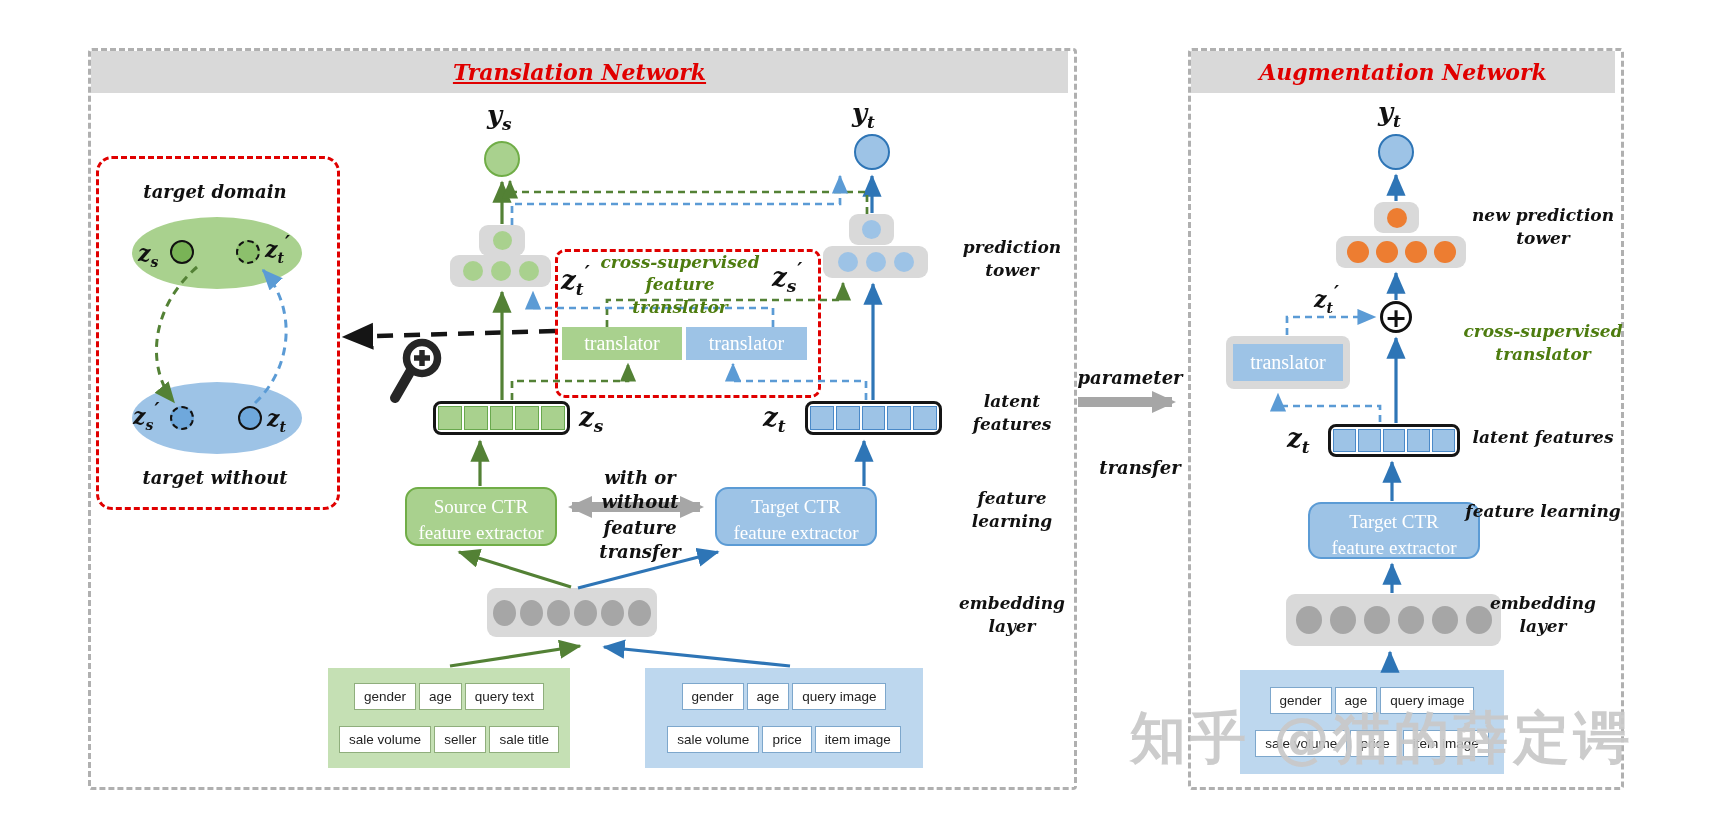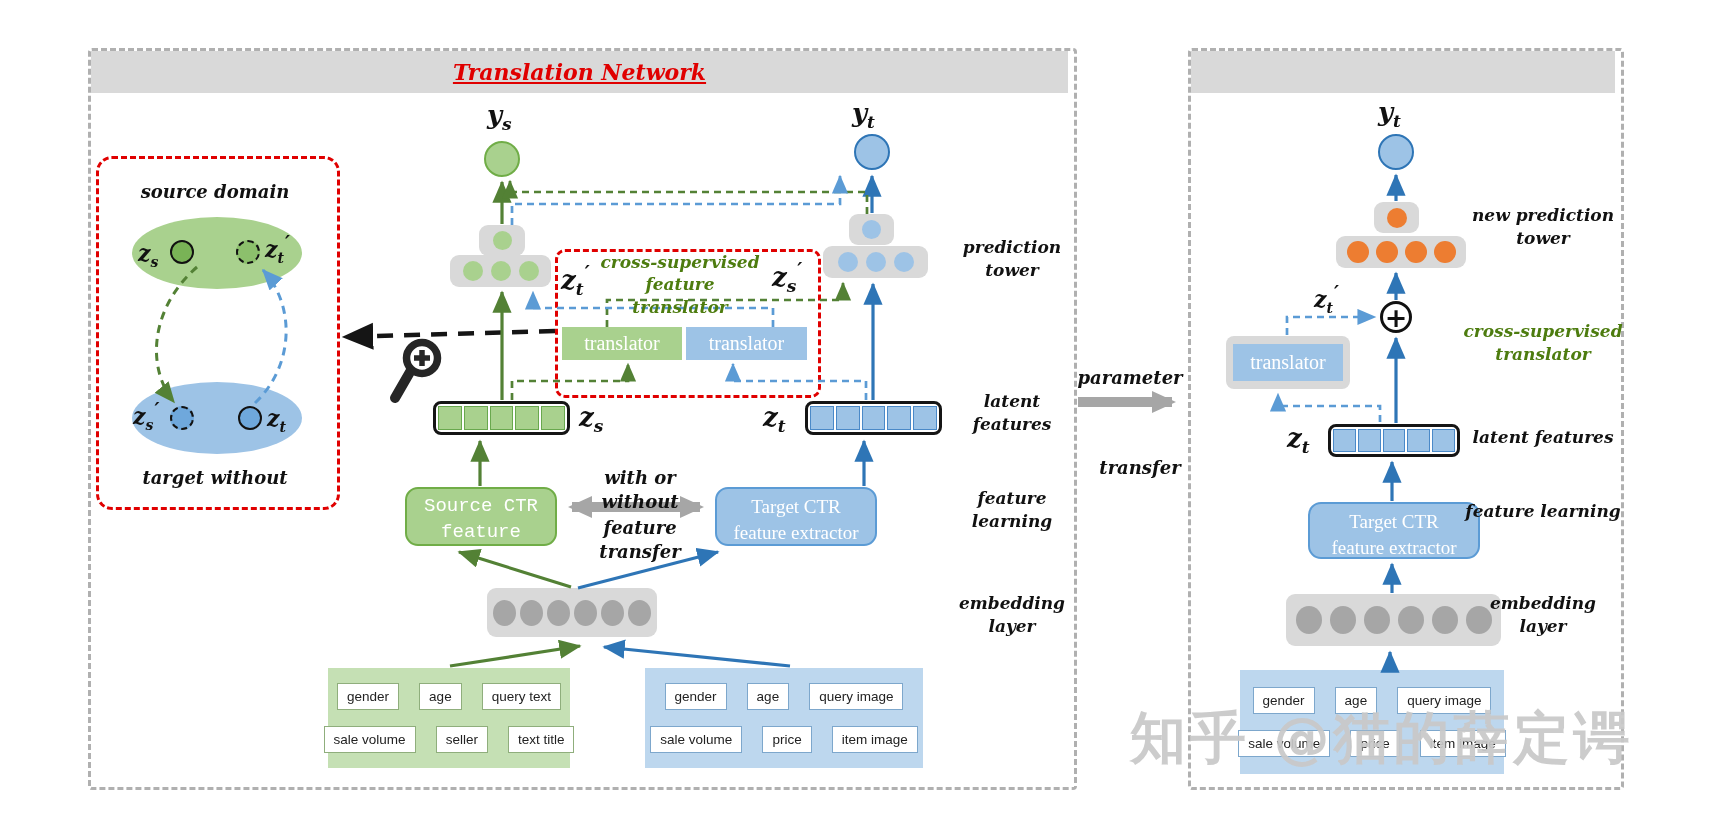--- a/index.html
+++ b/index.html
@@ -21,52 +21,53 @@
   .dot.g{background:#a9d18e;}
   .dot.b{background:#9dc3e6;}
   .dot.o{background:#ed7d31;}
   .dot.gr{background:#a6a6a6;}
   .circle{border-radius:50%;z-index:6;box-sizing:border-box;}
   .bar{border:3px solid #151515;border-radius:8px;background:#fff;display:flex;gap:2px;padding:2px;box-sizing:border-box;z-index:6;}
   .bar .seg{flex:1;box-sizing:border-box;}
   .bar .seg.g{background:#a9d18e;border:1.5px solid #69a84e;}
   .bar .seg.b{background:#9dc3e6;border:1.5px solid #4a89c8;}
   .extract{border-radius:13px;color:#fff;text-align:center;font:400 19px "Liberation Serif",serif;line-height:1.35;padding-top:5px;box-sizing:border-box;z-index:6;}
-  .extract.g{background:#a9d18e;border:2px solid #70ad47;font-family:Liberation Mono, monospace;}
+  .extract.g{background:#a9d18e;border:2px solid #70ad47;}
   .extract.b{background:#9dc3e6;border:2px solid #5b9bd5;}
   .transbox{color:#fff;text-align:center;font:400 20px "Liberation Serif",serif;line-height:33px;z-index:7;}
   .redbox{border:3px dashed #e00000;border-radius:10px;z-index:4;}
   .ellipse{border-radius:50%;z-index:3;}
   .node{width:24px;height:24px;border-radius:50%;box-sizing:border-box;z-index:8;}
   .ftable{display:flex;flex-direction:column;justify-content:space-evenly;align-items:center;box-sizing:border-box;z-index:5;}
   .ftable.g{background:#c5e0b4;}
   .ftable.b{background:#bdd7ee;}
-  .frow{display:flex;gap:20px;justify-content:center;}
+  .frow{display:flex;gap:3px;justify-content:center;}
   .fcell{background:#fff;padding:5px 9px;font:13.5px "Liberation Sans",sans-serif;color:#222;text-align:center;white-space:nowrap;}
   .ftable.g .fcell{border:1px solid #8fae7c;}
   .ftable.b .fcell{border:1px solid #7da7cc;}
   .plus-circle{width:32px;height:32px;border:3px solid #111;border-radius:50%;background:#fff;
                font:bold 27px "DejaVu Sans",sans-serif;color:#111;text-align:center;line-height:27px;box-sizing:border-box;z-index:9;}
   #wires{position:absolute;left:0;top:0;z-index:10;pointer-events:none;}
   .watermark{font:bold 56px "DejaVu Sans",sans-serif;color:#c9c9c9;letter-spacing:4px;white-space:nowrap;z-index:50;opacity:.93;}
 </style>
 </head>
 <body>
 
 <div id="canvas">
 
   <div class="abs netbox" style="left:88px;top:48px;width:983px;height:736px;"></div>
   <div class="abs titlebar" style="left:91px;top:51px;width:977px;height:42px;"></div>
   <div class="abs net-title" style="left:91px;top:51px;width:977px;text-decoration:underline;">Translation Network</div>
 
   <div class="abs netbox" style="left:1188px;top:48px;width:430px;height:736px;"></div>
   <div class="abs titlebar" style="left:1191px;top:51px;width:424px;height:42px;"></div>
+  <div class="abs net-title" style="left:1191px;top:51px;width:424px;">Augmentation Network</div>
 
   <div class="abs redbox" style="left:96px;top:156px;width:238px;height:348px;border-radius:16px;"></div>
-  <div class="abs lbl" style="left:135px;top:180px;width:160px;font-size:18px;">source domain</div>
+  <div class="abs lbl" style="left:135px;top:180px;width:160px;font-size:18px;">target domain</div>
   <div class="abs ellipse" style="left:132px;top:217px;width:170px;height:72px;background:#a9d18e;"></div>
   <div class="abs ellipse" style="left:132px;top:382px;width:170px;height:72px;background:#9dc3e6;"></div>
   <div class="abs node" style="left:170px;top:240px;background:#79b356;border:2.5px solid #111;"></div>
   <div class="abs node" style="left:236px;top:240px;background:#8cc06c;border:2.5px dashed #111;"></div>
   <div class="abs node" style="left:170px;top:406px;background:#6fa8dc;border:2.5px dashed #111;"></div>
   <div class="abs node" style="left:238px;top:406px;background:#6fa8dc;border:2.5px solid #111;"></div>
   <span class="abs math small" style="left:138px;top:235px;"><span>z</span><sub>s</sub><span class="prime"></span></span>
   <span class="abs math small" style="left:265px;top:231px;"><span>z</span><sub>t</sub><span class="prime">′</span></span>
   <span class="abs math small" style="left:133px;top:398px;"><span>z</span><sub>s</sub><span class="prime">′</span></span>
   <span class="abs math small" style="left:267px;top:400px;"><span>z</span><sub>t</sub><span class="prime"></span></span>
@@ -141,21 +142,21 @@
 
   <div class="abs ftable g" style="left:328px;top:668px;width:242px;height:100px;">
     <div class="frow">
       <div class="fcell">gender</div>
       <div class="fcell">age</div>
       <div class="fcell">query text</div>
     </div>
     <div class="frow">
       <div class="fcell">sale volume</div>
       <div class="fcell">seller</div>
-      <div class="fcell">text title</div>
+      <div class="fcell">sale title</div>
     </div>
   </div>
   <div class="abs ftable b" style="left:645px;top:668px;width:278px;height:100px;">
     <div class="frow">
       <div class="fcell">gender</div>
       <div class="fcell">age</div>
       <div class="fcell">query image</div>
     </div>
     <div class="frow">
       <div class="fcell">sale volume</div>

